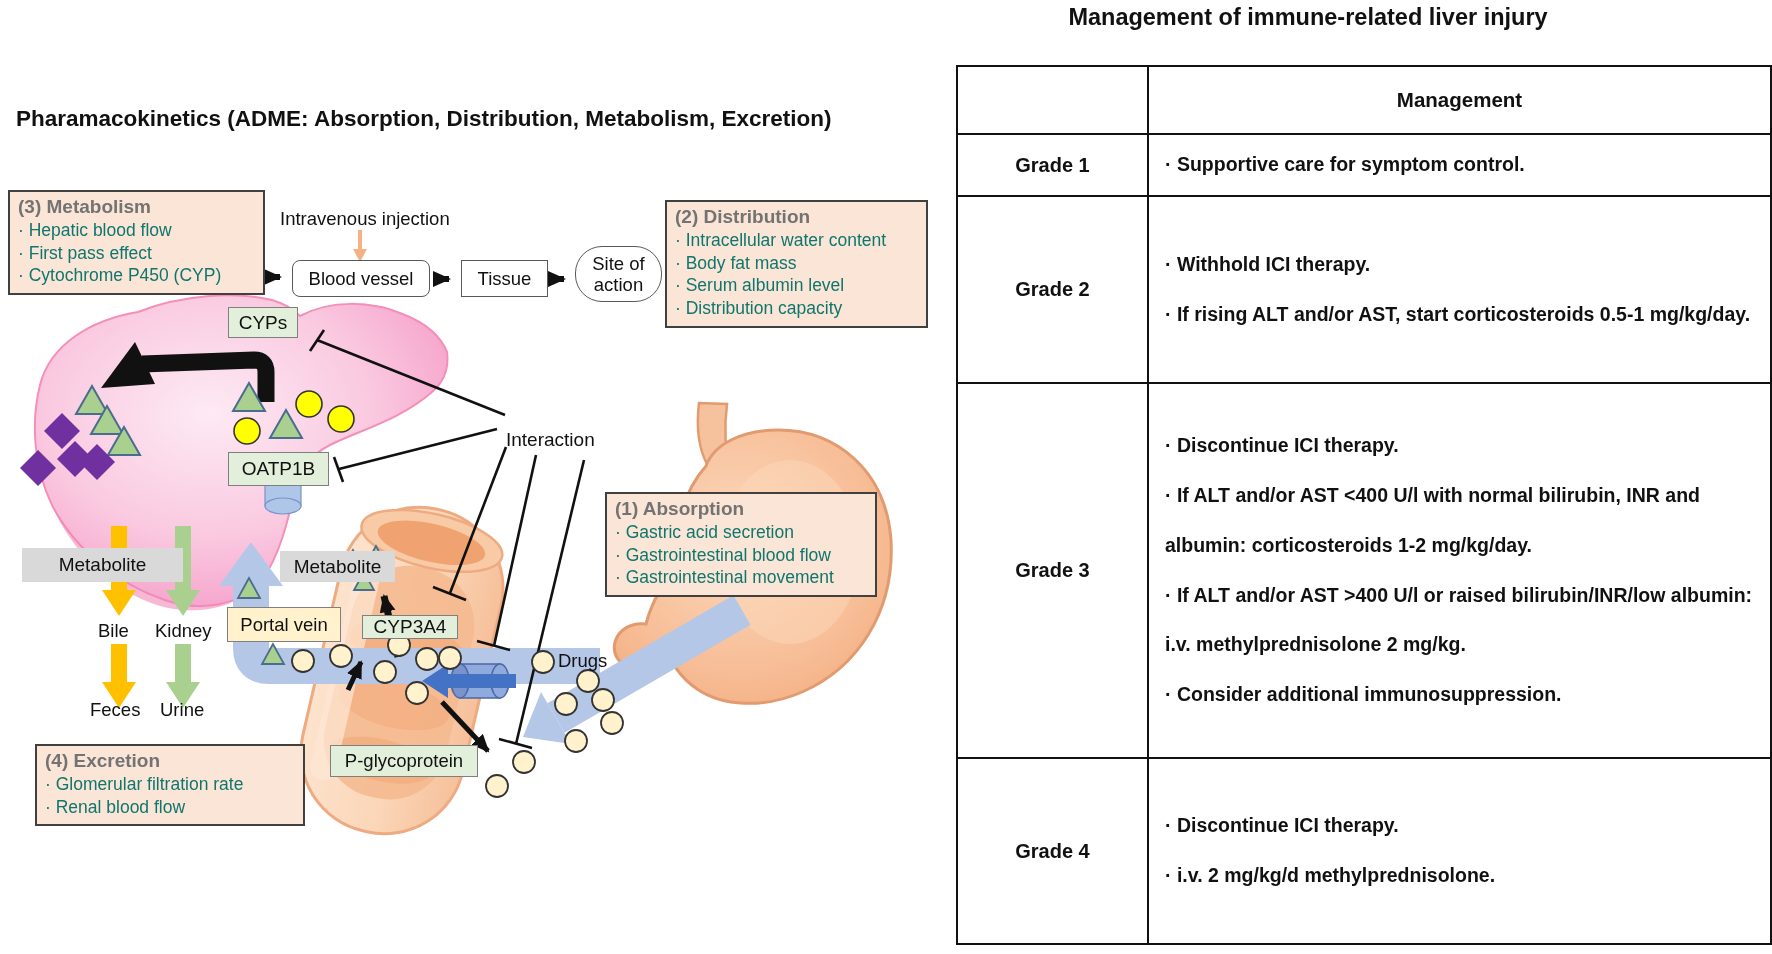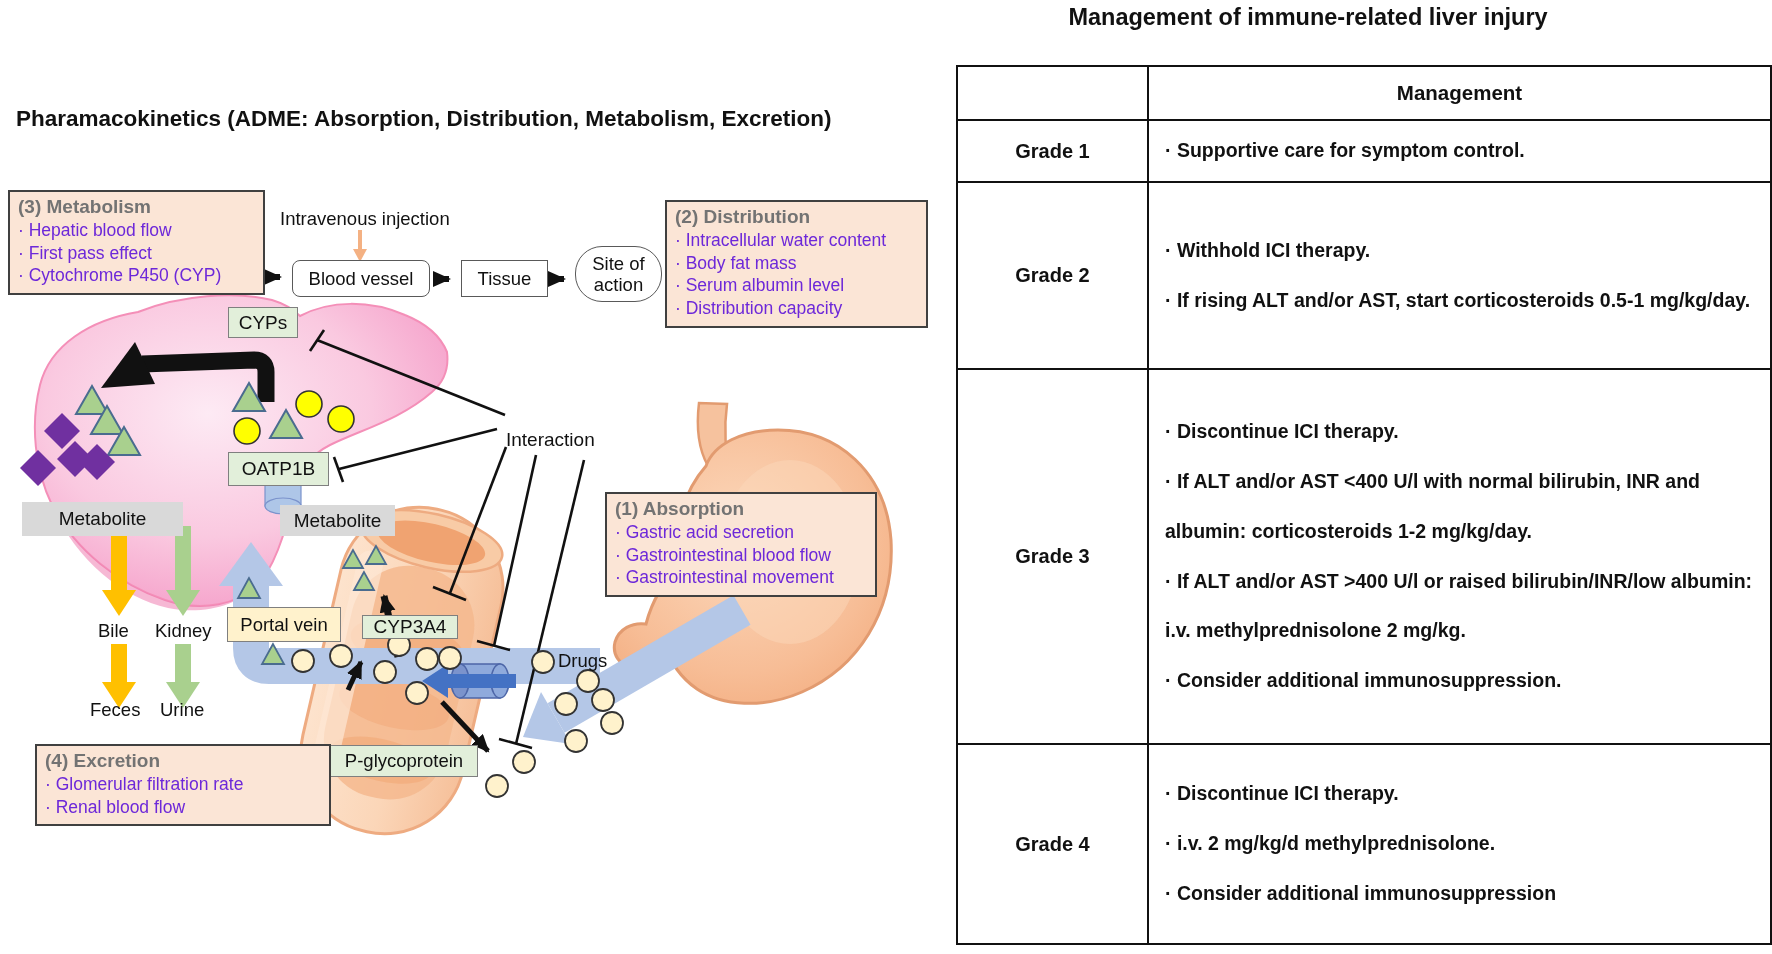--- a/index.html
+++ b/index.html
@@ -5,28 +5,28 @@
   html,body{margin:0;padding:0;background:#fff;}
   #stage{position:relative;width:1772px;height:954px;background:#fff;overflow:hidden;
          font-family:"Liberation Sans",sans-serif;color:#111;}
   
   #left-panel{position:absolute;left:0;top:0;width:950px;height:954px;}
   #left-svg{position:absolute;left:0;top:0;}
   .ov{position:absolute;box-sizing:border-box;}
   .fig-title{font-size:22.5px;font-weight:bold;white-space:nowrap;}
   .pbox{background:#fbe5d6;border:2px solid #404040;padding:3px 8px 6px 8px;}
   .pbox .bt{color:#737373;font-weight:bold;font-size:19px;line-height:1.25;}
-  .pbox .bi{font-size:17.5px;line-height:1.3;color:#6d28d9;}
+  .pbox .bi{font-size:17.5px;line-height:1.3;color:#0f766e;}
   .wbox{background:#fff;border:1.6px solid #595959;display:flex;align-items:center;justify-content:center;
         font-size:18.5px;text-align:center;line-height:1.15;}
   .gbox{background:#e2efda;border:1.6px solid #7f7f7f;display:flex;align-items:center;justify-content:center;
         font-size:19px;}
   .cbox{background:#fff2cc;border:1.6px solid #7f7f7f;display:flex;align-items:center;justify-content:center;
         font-size:18.5px;}
-  .glabel{background:#d9d9d9;display:flex;align-items:center;justify-content:center;font-size:19px;}
+  .glabel{background:#d9d9d9;display:flex;align-items:center;justify-content:center;font-size:19px;margin-top:46px;}
   .plabel{font-size:18.5px;white-space:nowrap;}
   
   #right-panel{position:absolute;left:950px;top:0;width:822px;height:954px;}
   .tbl-title{position:absolute;left:0;top:4px;width:716px;text-align:center;
              font-size:23.5px;font-weight:bold;}
   #mtable{position:absolute;left:6px;top:65px;width:816px;height:880px;border:2px solid #111;
           box-sizing:border-box;display:flex;flex-direction:column;}
   .mrow{display:flex;box-sizing:border-box;border-top:2px solid #111;}
   .mrow:first-child{border-top:none;}
   .gcell{width:191px;box-sizing:border-box;border-right:2px solid #111;display:flex;
@@ -266,32 +266,32 @@
     <div class="ov plabel" style="left:160px;top:699px;">Urine</div>
     <div class="ov plabel" style="left:558px;top:650px;">Drugs</div>
 
     <div class="ov pbox" style="left:605px;top:492px;width:272px;">
       <div class="bt">(1) Absorption</div>
       <div class="bi">· Gastric acid secretion</div>
       <div class="bi">· Gastrointestinal blood flow</div>
       <div class="bi">· Gastrointestinal movement</div>
     </div>
 
-    <div class="ov pbox" style="left:35px;top:744px;width:296px;">
+    <div class="ov pbox" style="left:35px;top:744px;width:270px;">
       <div class="bt">(4) Excretion</div>
       <div class="bi">· Glomerular filtration rate</div>
       <div class="bi">· Renal blood flow</div>
     </div>
   </div>
 
   <div id="right-panel">
     <div class="tbl-title">Management of immune-related liver injury</div>
 
     <div id="mtable">
-      <div class="mrow" style="height:52px;">
+      <div class="mrow" style="height:66px;">
         <div class="gcell"></div>
         <div class="hcell">Management</div>
       </div>
       <div class="mrow" style="height:62px;">
         <div class="gcell">Grade 1</div>
         <div class="mcell">
           <div>· Supportive care for symptom control.</div>
         </div>
       </div>
       <div class="mrow" style="height:187px;">
@@ -308,19 +308,18 @@
           <div>· If ALT and/or AST &lt;400 U/l with normal bilirubin, INR and albumin:  corticosteroids 1-2 mg/kg/day.</div>
           <div>·  If ALT and/or AST &gt;400 U/l or raised bilirubin/INR/low albumin: i.v. methylprednisolone 2 mg/kg.</div>
           <div>·  Consider additional immunosuppression.</div>
         </div>
       </div>
       <div class="mrow" style="flex:1;">
         <div class="gcell">Grade 4</div>
         <div class="mcell">
           <div>· Discontinue ICI therapy.</div>
           <div>· i.v. 2 mg/kg/d methylprednisolone.</div>
-          <div>· Consider additional immunosuppression</div>
         </div>
       </div>
     </div>
   </div>
 
 </div>
 
 </body></html>

